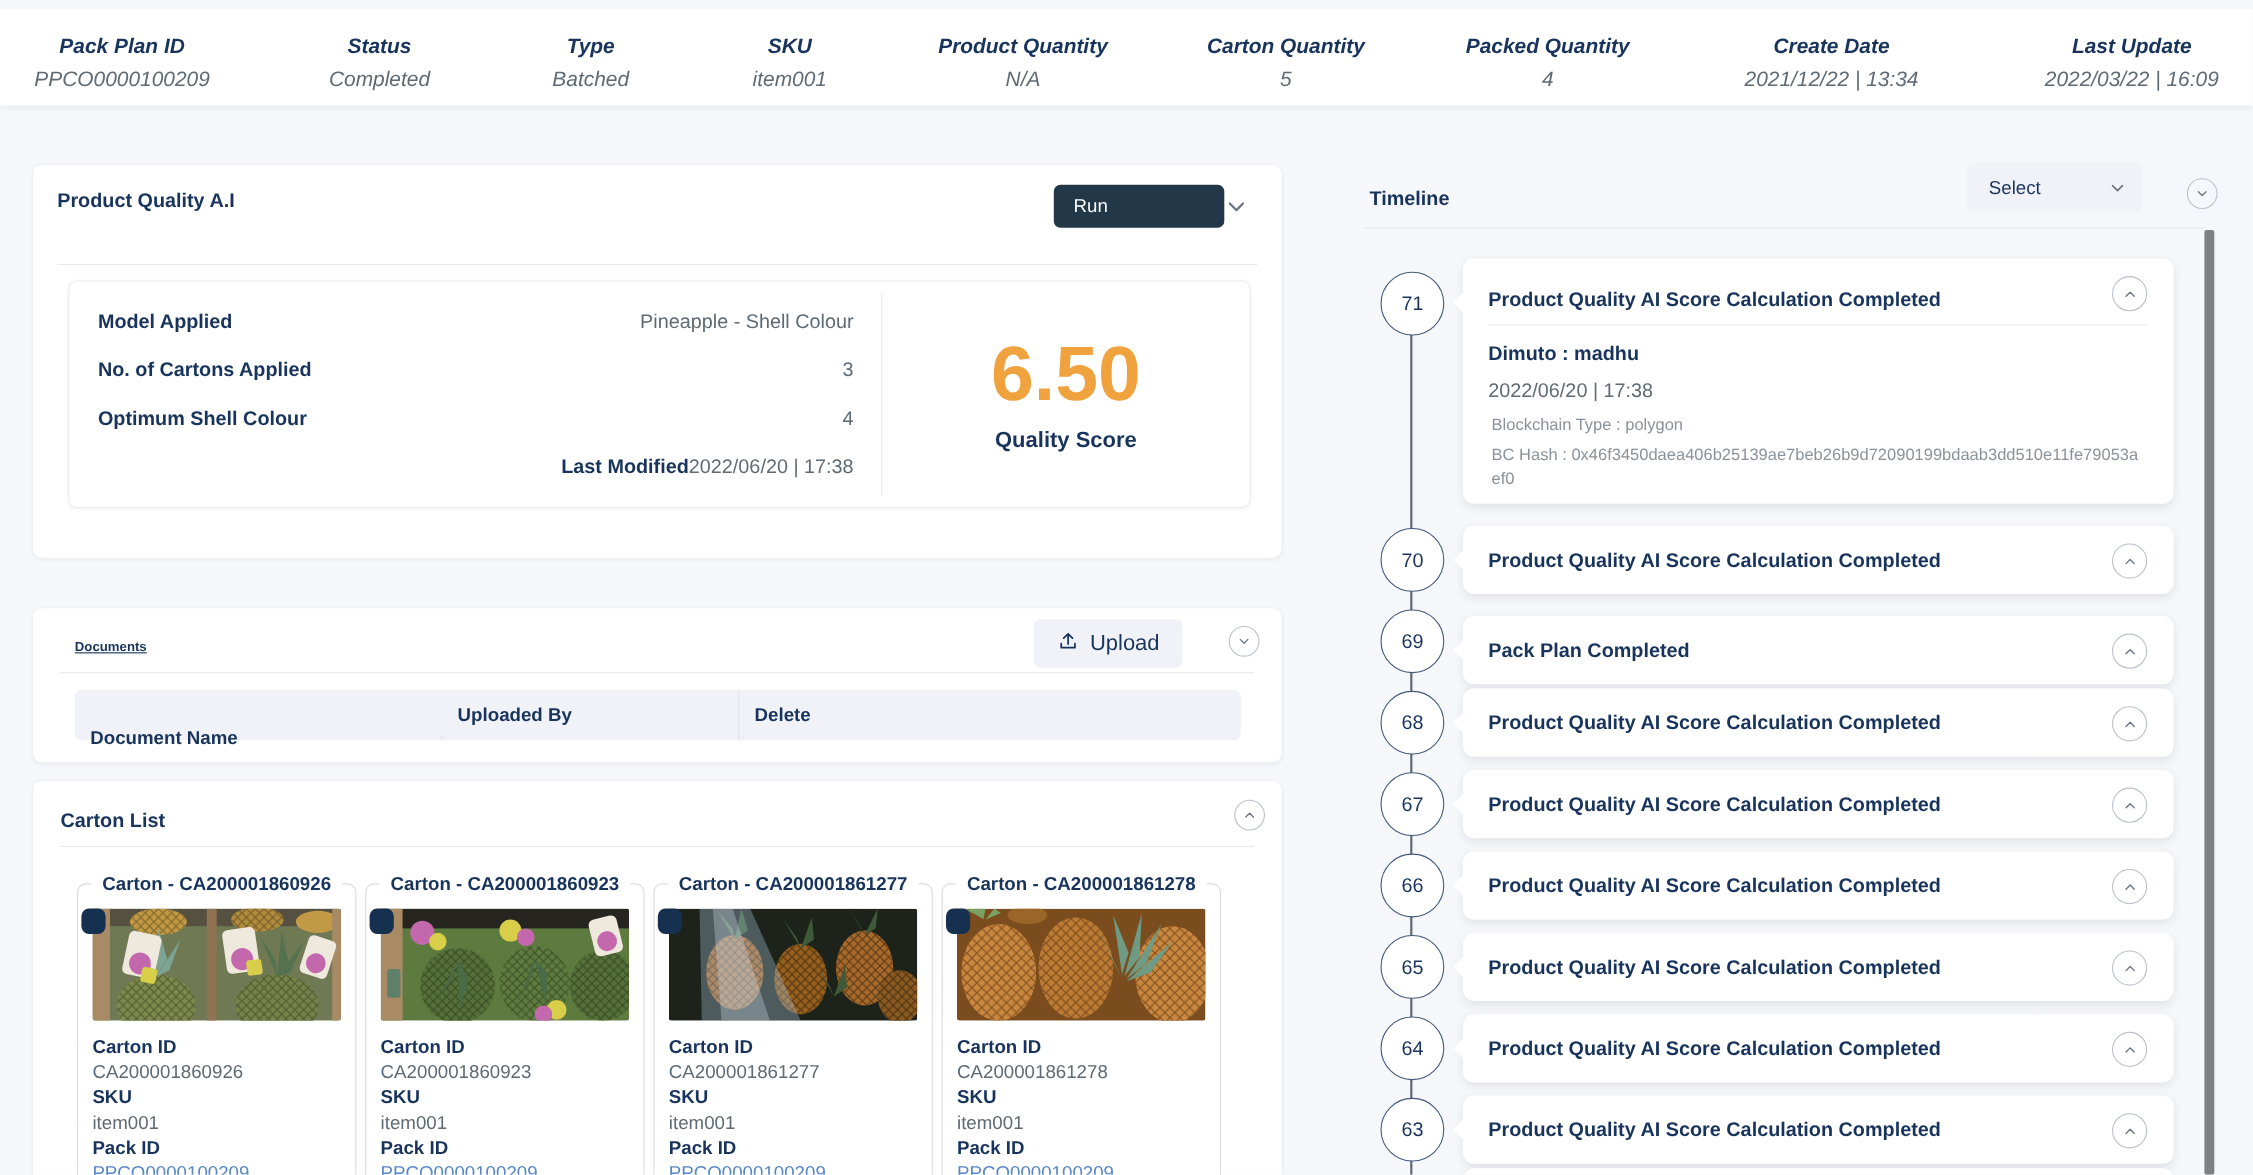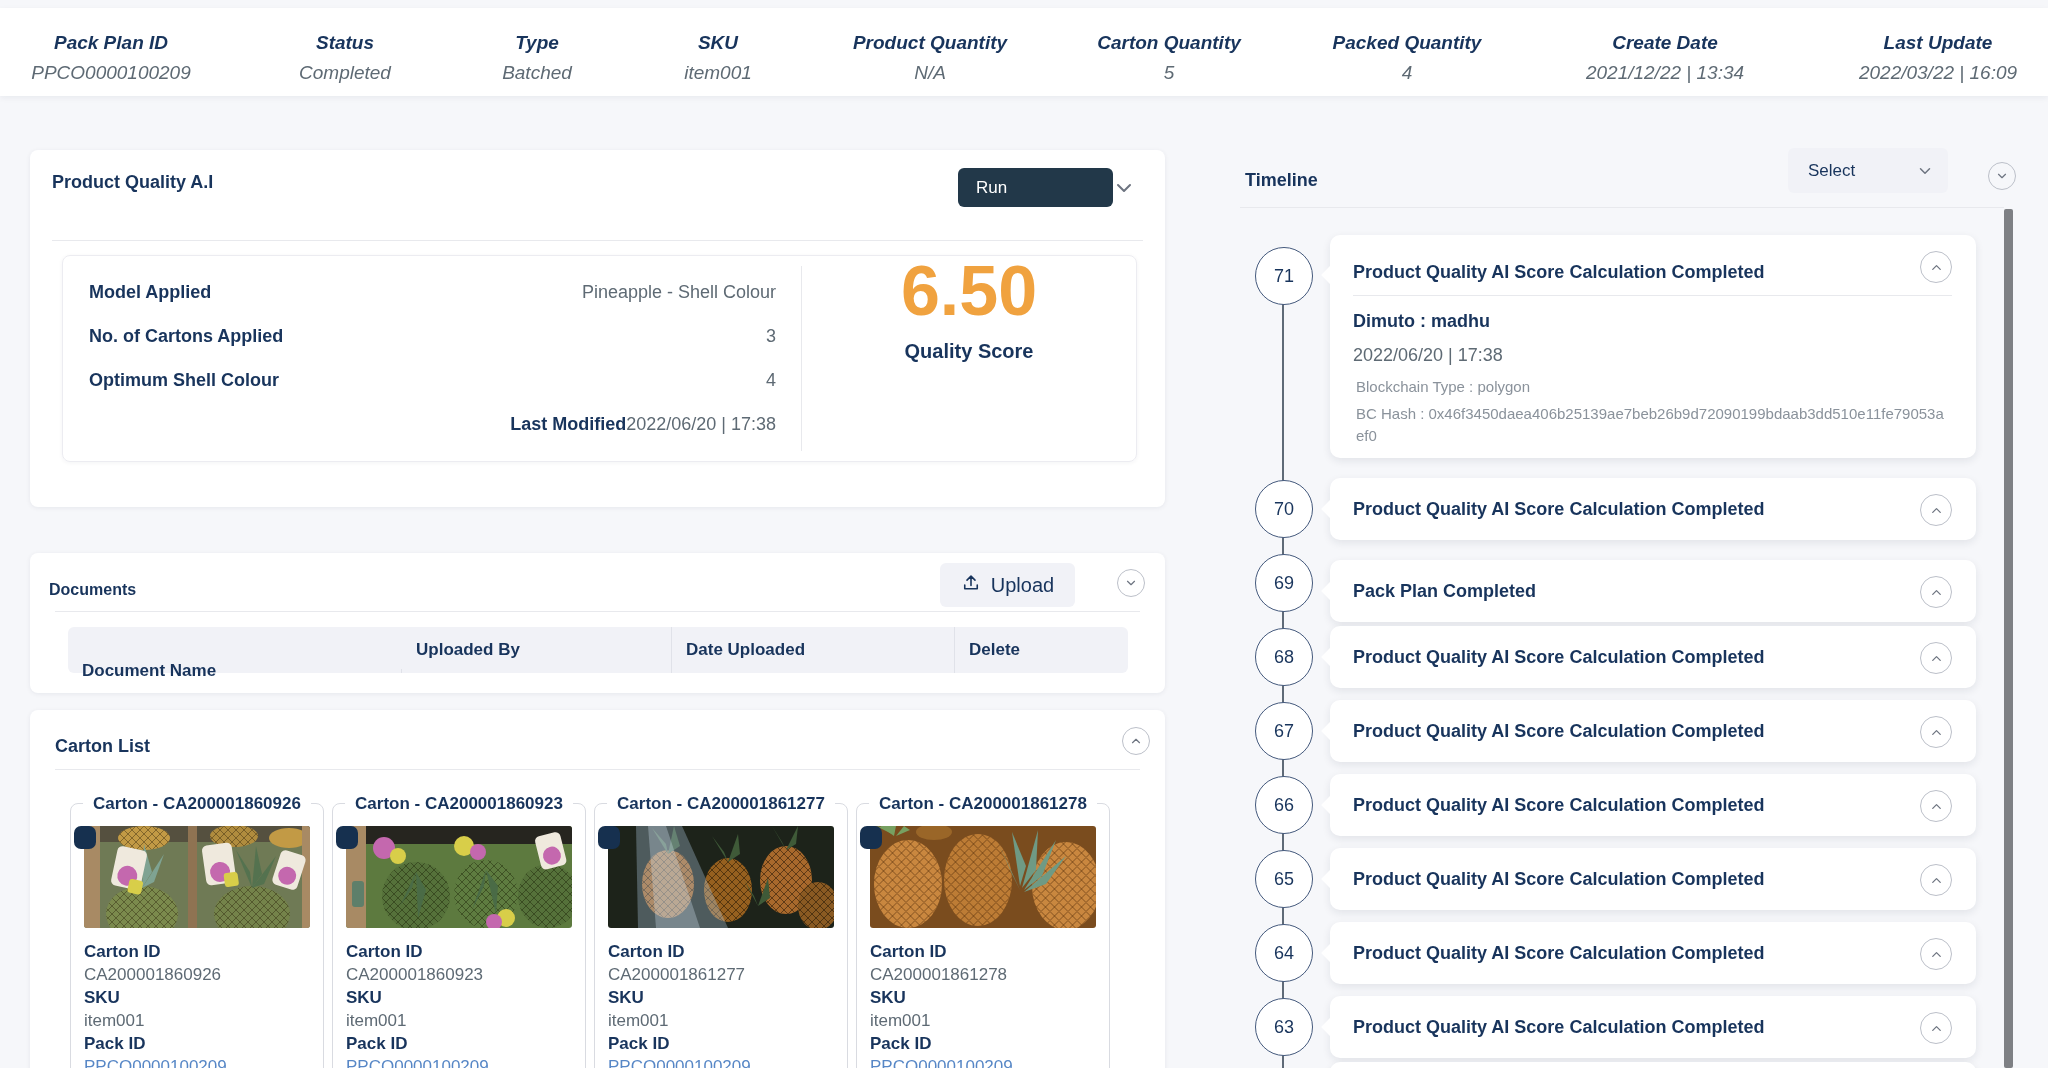--- a/index.html
+++ b/index.html
@@ -120,50 +120,49 @@
       <div style="display:flex;justify-content:space-between;padding:0 25px 0 26px;font-size:18px;">
         <span class="b navy">Optimum Shell Colour</span>
           <span class="gray">4</span>
       </div>
       <div style="display:flex;justify-content:flex-end;padding:0 25px 0 26px;font-size:18px;">
         <span class="b navy">Last Modified</span>
           <span class="gray">2022/06/20 | 17:38</span>
       </div>
     </div>
     <div class="vdivider abs" style="left:738px;top:10px;height:185px;"></div>
-    <div class="abs" style="left:739px;top:0;width:334px;height:205px;display:flex;flex-direction:column;align-items:center;justify-content:flex-start;gap:14px;">
+    <div class="abs" style="left:739px;top:0;width:334px;height:205px;display:flex;flex-direction:column;align-items:center;justify-content:center;gap:14px;">
       <div class="b" style="font-size:70px;color:#F0A23F;line-height:1;">6.50</div>
       <div class="b navy" style="font-size:20px;">Quality Score</div>
     </div>
   </div>
 </div>
 
 <div class="card abs" style="left:30px;top:553px;width:1135px;height:140px;">
-  <div class="abs b" style="left:19px;top:28px;font-size:16px;">Documents</div>
+  <div class="abs b" style="left:38px;top:28px;font-size:12px;text-decoration:underline;">Documents</div>
   <div class="gray-btn abs" style="left:910px;top:10px;width:135px;height:44px;justify-content:center;gap:10px;">
     <span>
       <svg width="20" height="20" viewBox="0 0 24 24">
           <path d="M12 15 V4 M7.2 8.6 L12 3.8 L16.8 8.6" fill="none" stroke="#18345C" stroke-width="1.9" stroke-linecap="round" stroke-linejoin="round"></path>
           <path d="M4.5 14.5 v4.3 h15 v-4.3" fill="none" stroke="#18345C" stroke-width="1.9" stroke-linecap="round" stroke-linejoin="round"></path>
         </svg>
     </span>
     <span class="navy" style="font-size:20px;">Upload</span>
   </div>
   <div class="circle-btn abs" style="left:1087px;top:16px;width:26px;height:26px;">
     <span>
         <svg class="chev" width="14" height="14" viewBox="0 0 24 24">
           <polyline points="6 9 12 15 18 9" fill="none" stroke="#6d7480" stroke-width="2" stroke-linecap="round" stroke-linejoin="round"></polyline>
         </svg>
       </span>
   </div>
   <div class="divider abs" style="left:25px;top:58px;width:1085px;"></div>
   <div class="doc-head abs" style="left:38px;top:74px;width:1060px;">
     <div class="doc-col" style="width:334px;box-sizing:border-box;margin-top:42px;">Document Name</div>
     <div class="doc-col" style="width:270px;box-sizing:border-box;">Uploaded By</div>
-    <div class="doc-col" style="width:283px;box-sizing:border-box;">Date Uploaded</div>
     <div class="doc-col" style="width:173px;box-sizing:border-box;">Delete</div>
   </div>
 </div>
 
 <div class="card abs" style="left:30px;top:710px;width:1135px;height:380px;">
   <div class="abs b" style="left:25px;top:26px;font-size:18px;">Carton List</div>
   <div class="circle-btn abs" style="left:1092px;top:17px;width:26px;height:26px;">
     <span>
         <svg class="chev" width="14" height="14" viewBox="0 0 24 24">
           <polyline points="6 15 12 9 18 15" fill="none" stroke="#6d7480" stroke-width="2" stroke-linecap="round" stroke-linejoin="round"></polyline>

